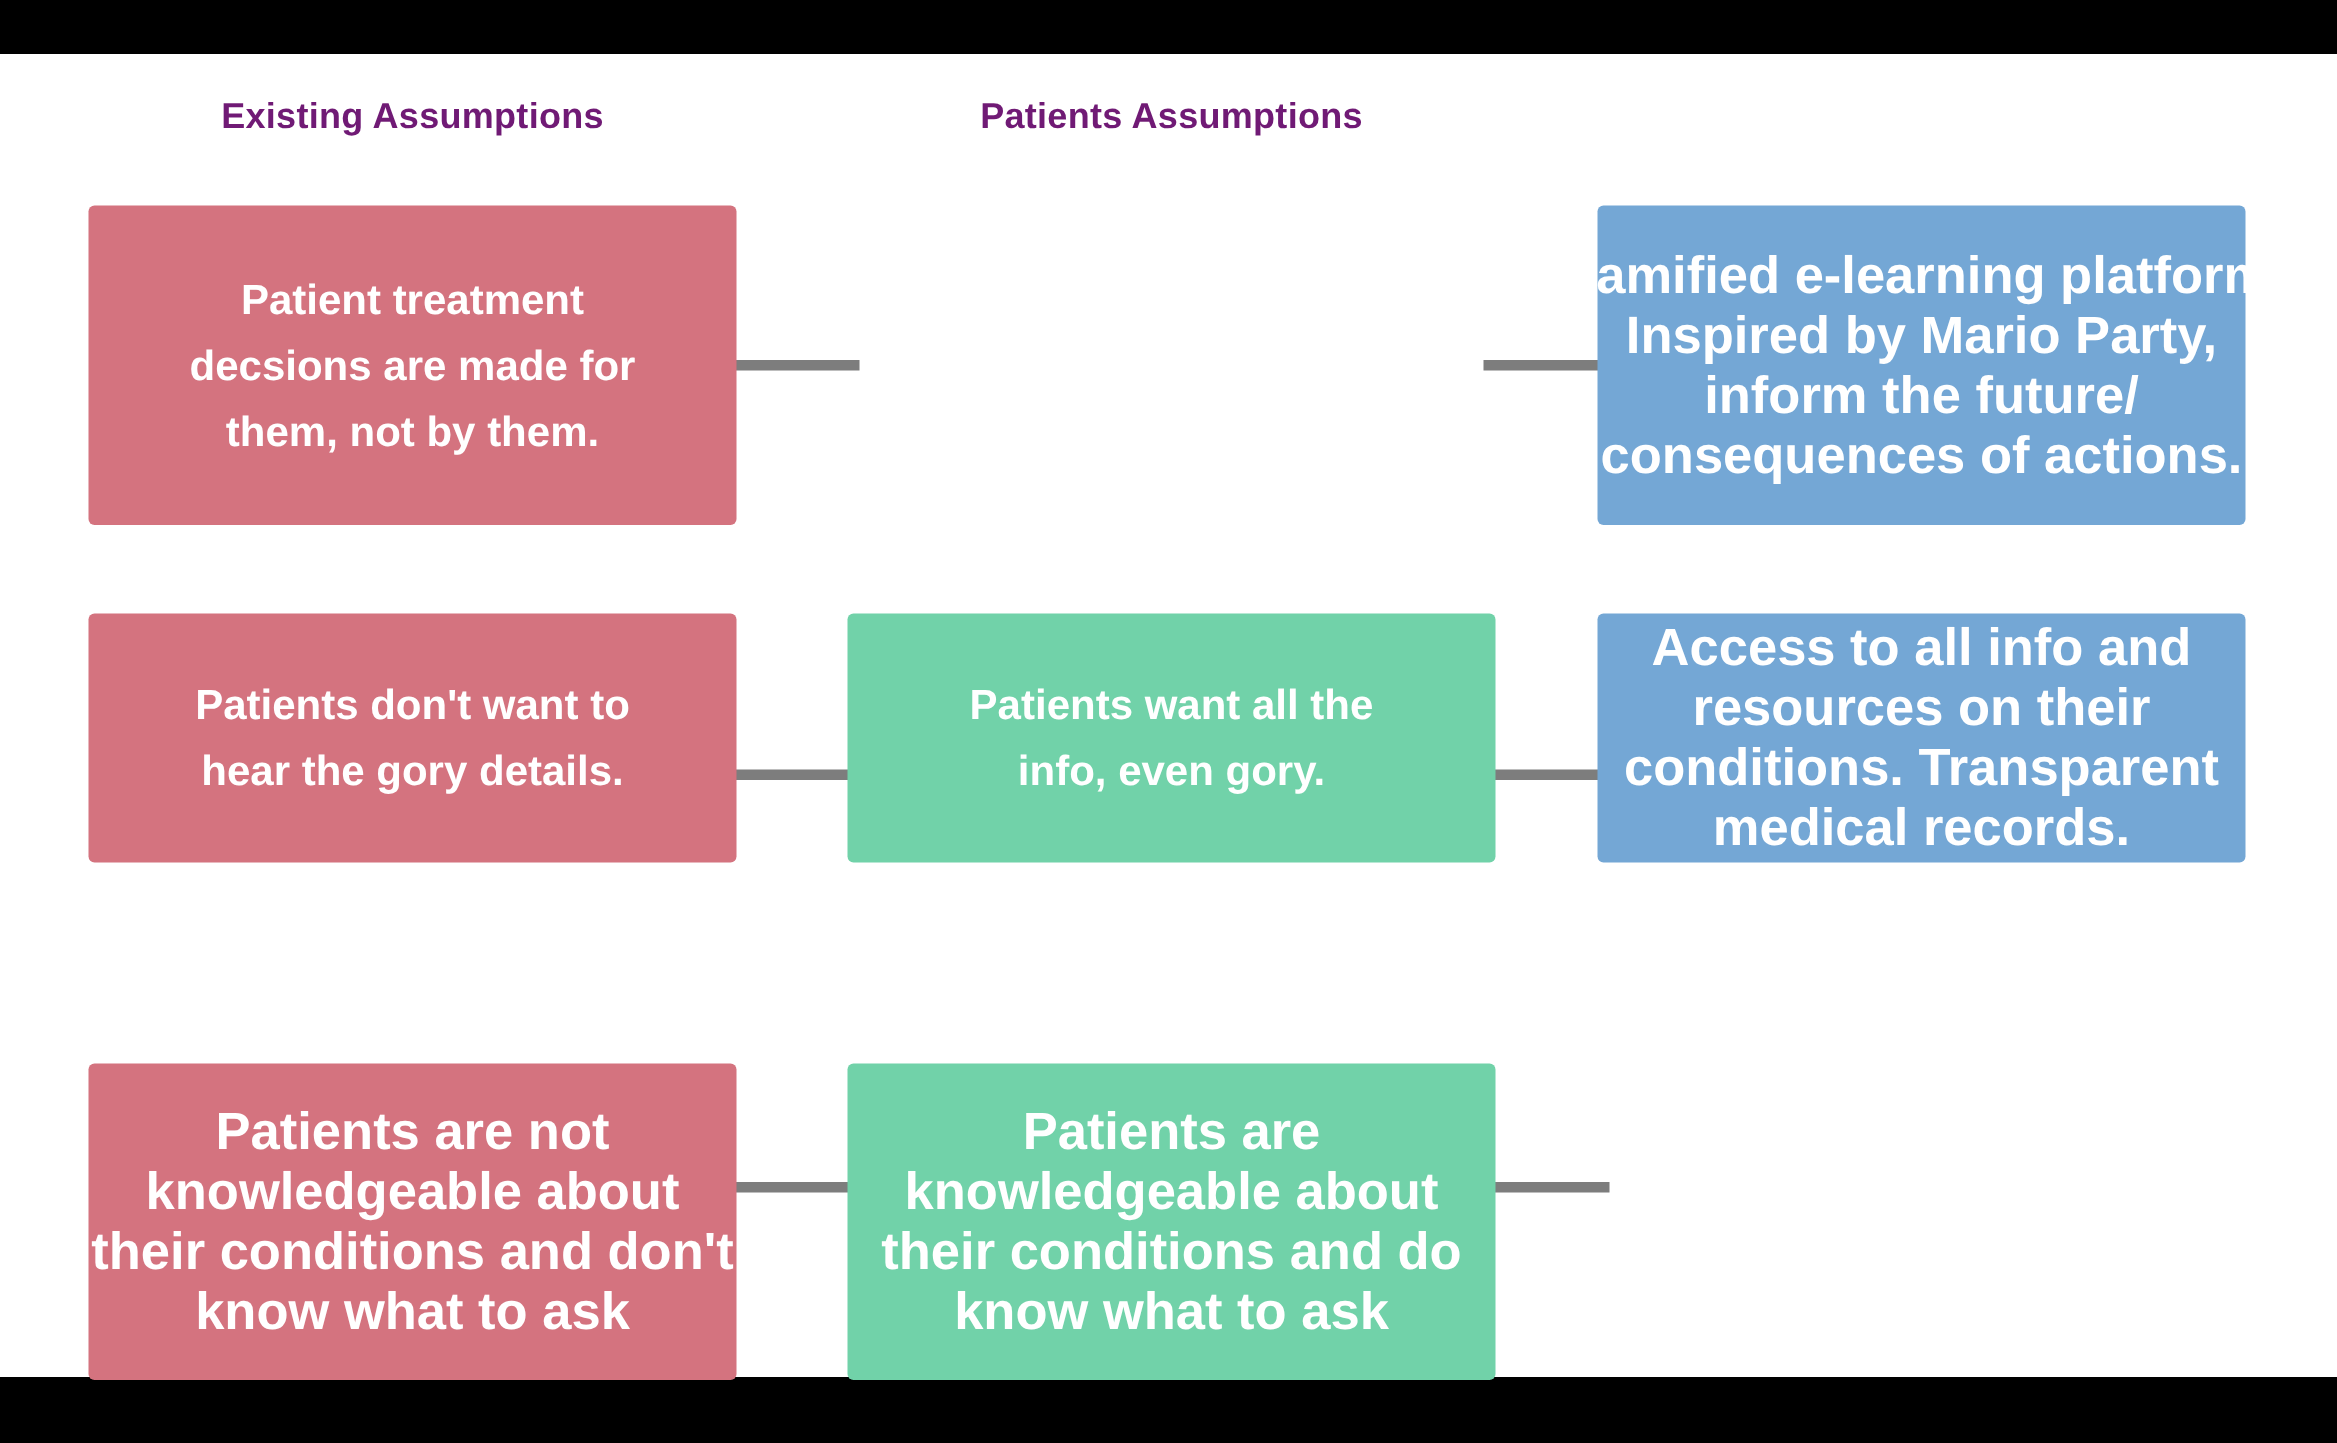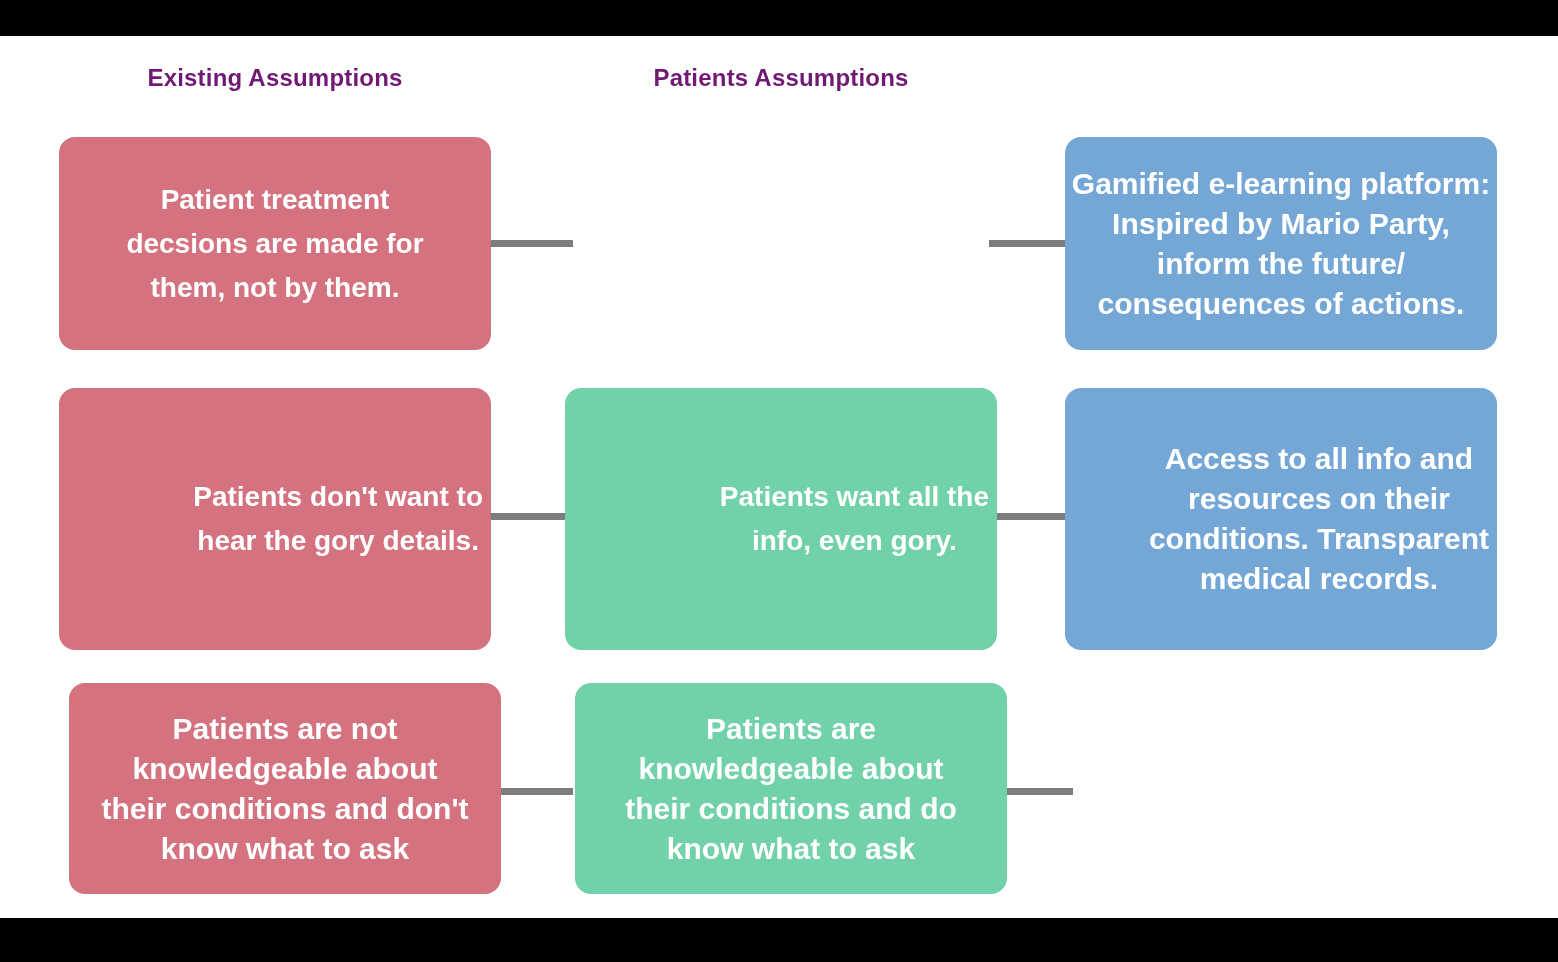--- a/index.html
+++ b/index.html
@@ -25,43 +25,43 @@
     color: #701a75;
     letter-spacing: 0.2px;
   }
   .h1 { left: 59px; }
   .h2 { left: 565px; }
   .h3 { left: 1065px; }
 
   .box {
     position: absolute;
     width: 432px;
-    border-radius: 16px;
+    border-radius: 4px;
     display: flex;
     align-items: center;
     justify-content: center;
     z-index: 1;
     color: #ffffff;
     font-weight: 700;
     text-align: center;
     padding: 12px 8px;
     box-sizing: border-box;
   }
   .box-text { white-space: pre; }
   .c1 { left: 59px; }
   .c2 { left: 565px; }
   .c3 { left: 1065px; }
   .r1 { top: 137px; height: 213px; }
-  .r2 { top: 388px; height: 262px; justify-content: flex-end; }
-  .r3 { top: 683px; height: 211px; margin-left: 10px; }
+  .r2 { top: 409px; height: 166px; }
+  .r3 { top: 709px; height: 211px; }
   .bg-existing { background: #d4737f; }
   .bg-reversed { background: #71d2a9; }
   .bg-idea     { background: #74a7d5; }
   .t3 { font-size: 28px; line-height: 44px; }
-  .t4 { font-size: 30px; line-height: 40px; }
+  .t4 { font-size: 35px; line-height: 40px; }
 
   .connector { position: absolute; height: 7px; background: #7d7d7d; z-index: 0; }
   .cn-l { left: 483px;  width: 90px; }
   .cn-r { left: 989px;  width: 84px; }
   .cn-row1 { top: 240px; }
   .cn-row2 { top: 513px; }
   .cn-row3 { top: 788px; }
 </style>
 </head>
 <body>

